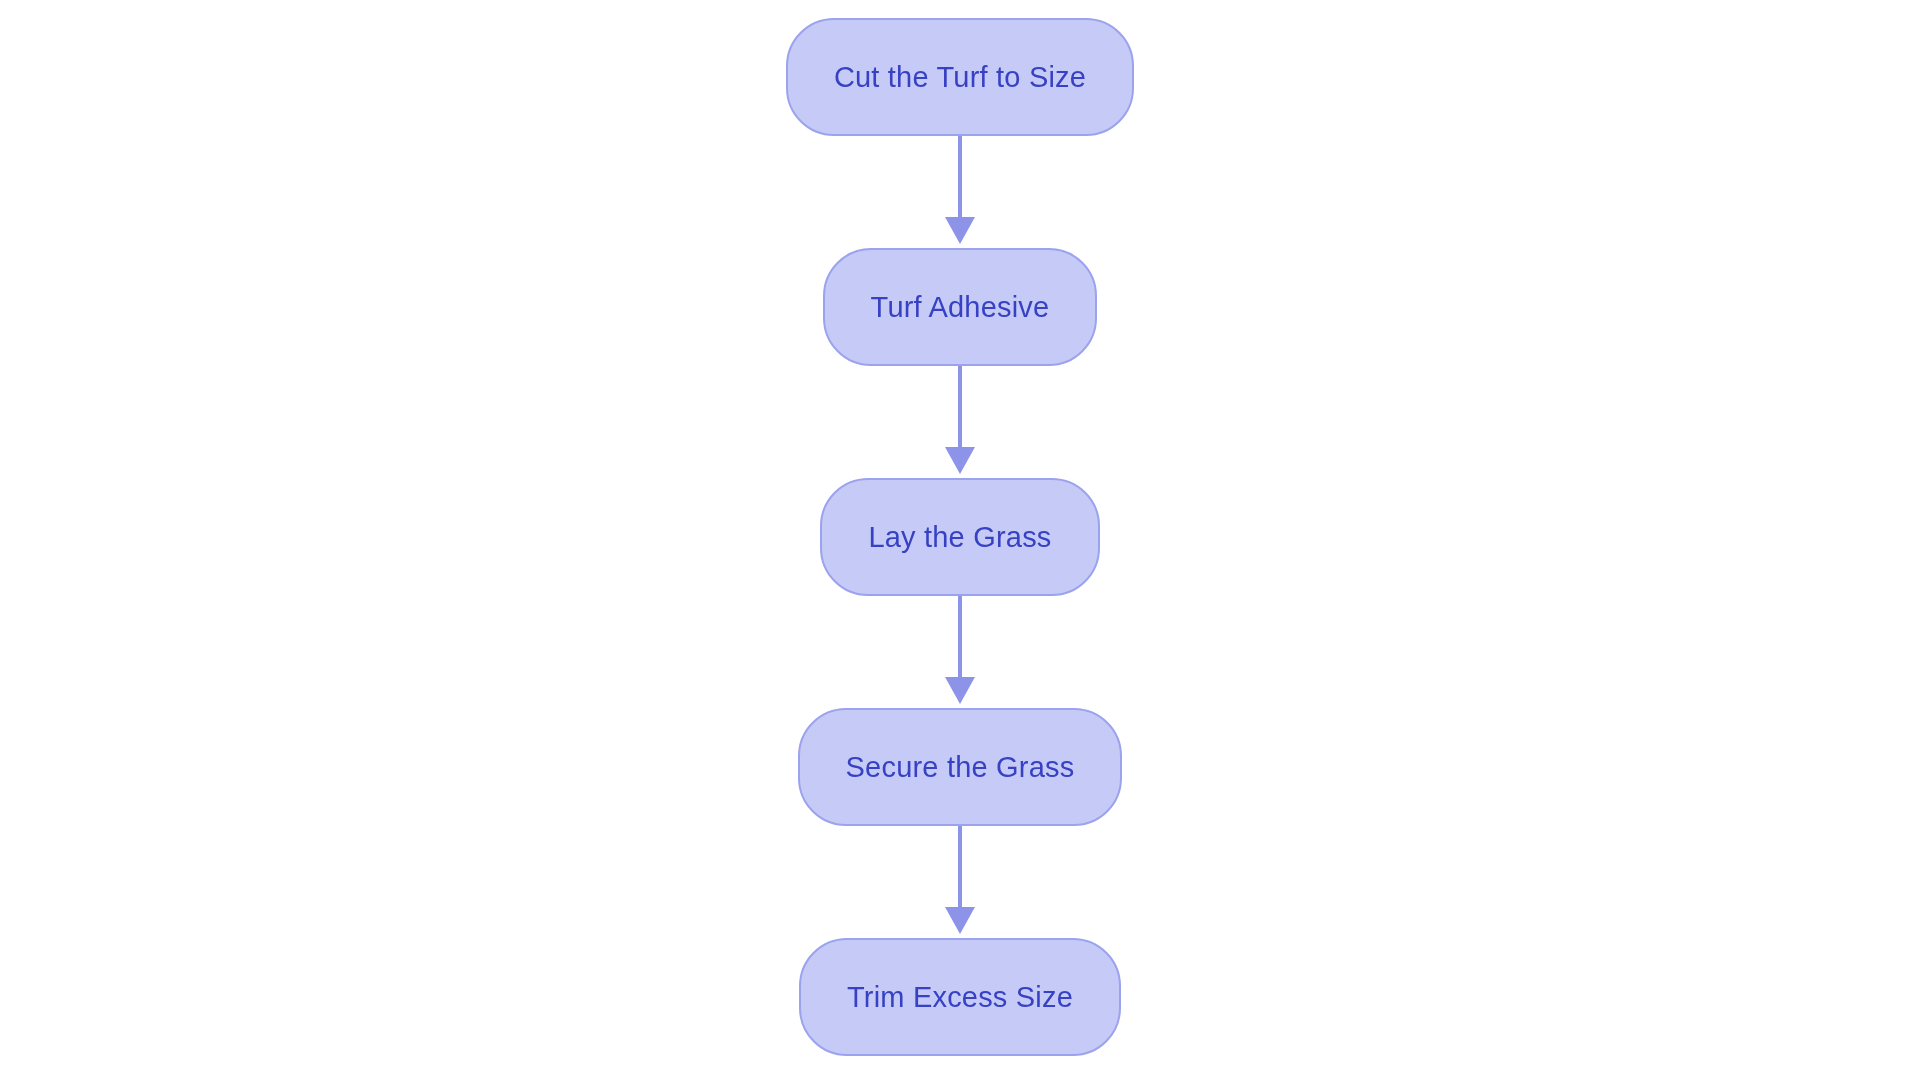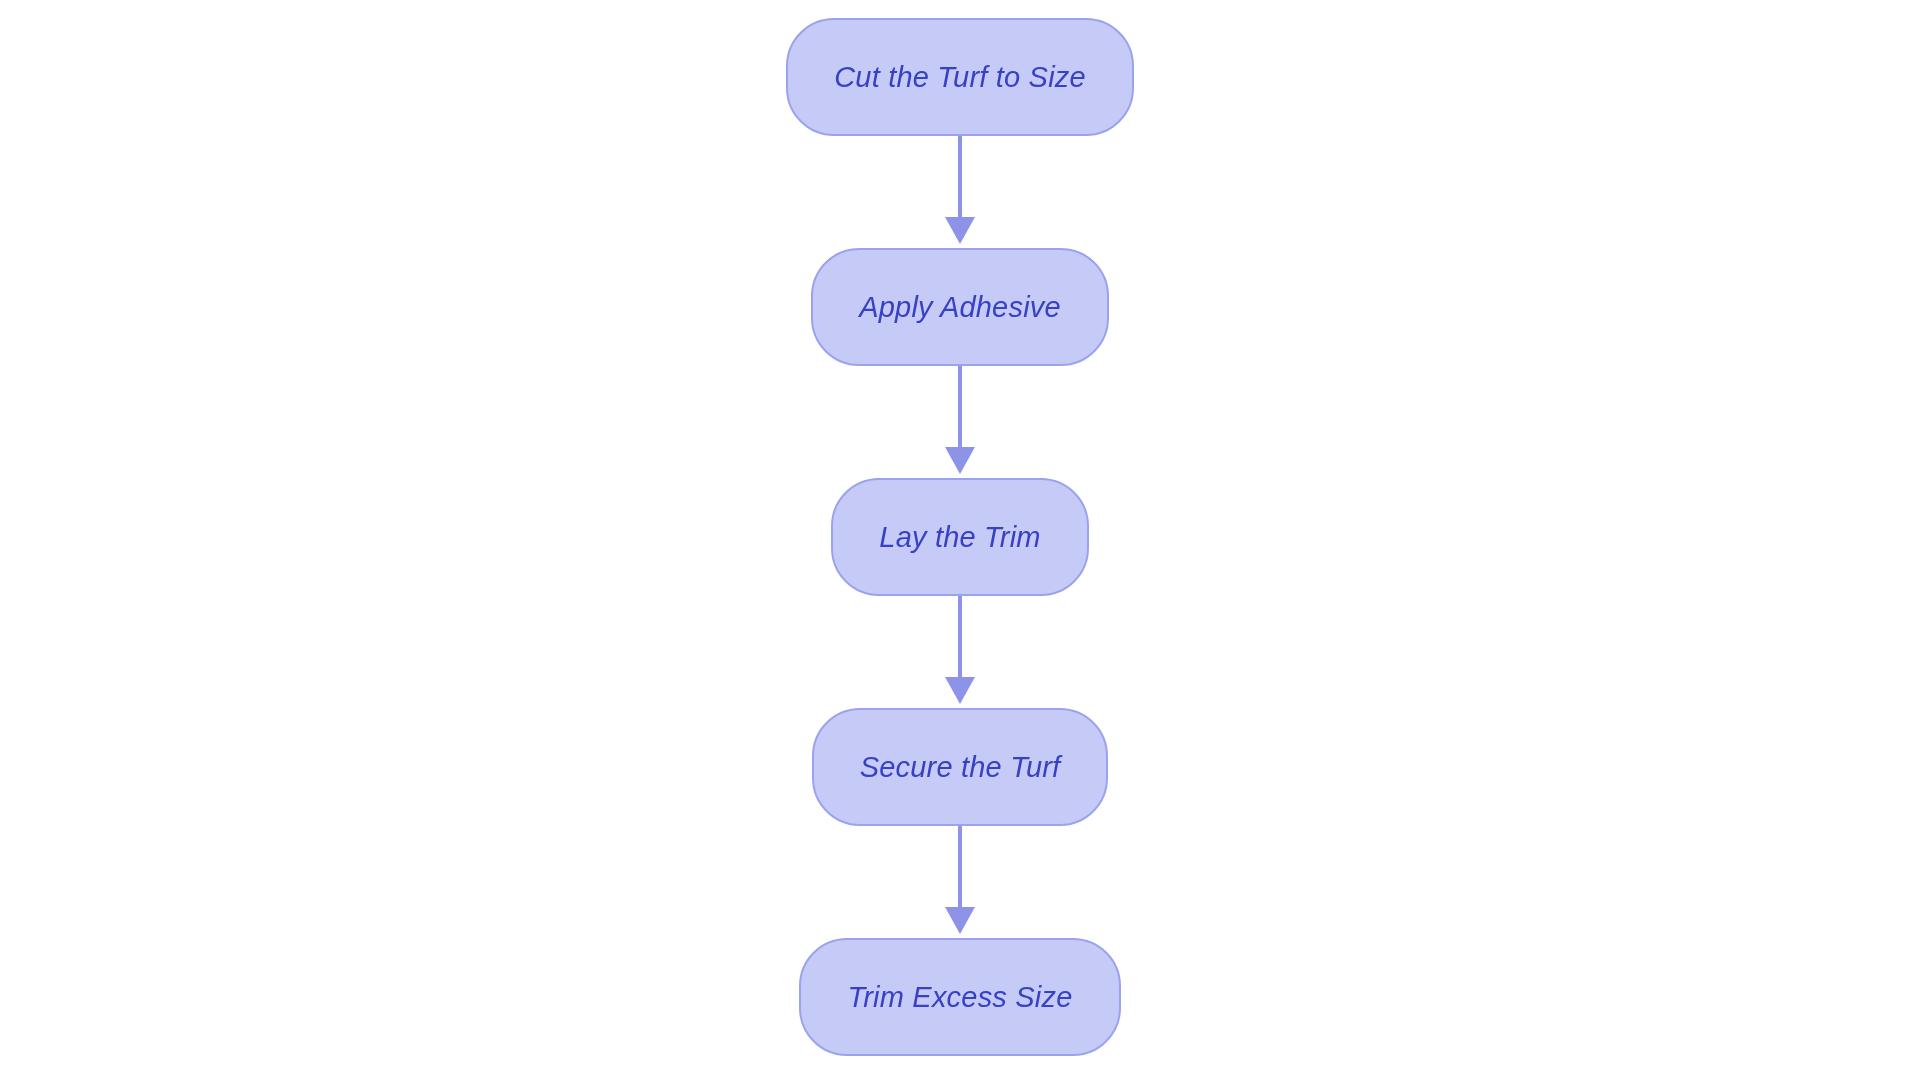--- a/index.html
+++ b/index.html
@@ -29,21 +29,20 @@
     height: 118px;
     box-sizing: border-box;
     padding: 0 46px;
     min-width: 250px;
     display: flex;
     align-items: center;
     justify-content: center;
     background: var(--node-fill, #c6caf7);
     border: 2px solid var(--node-border, #9ba2ee);
     border-radius: 48px;
-    font-style: italic;
   }
   .node-label {
     color: var(--text-color, #3741c3);
     font-size: 29px;
     font-weight: 400;
     letter-spacing: 0.2px;
     white-space: nowrap;
     text-align: center;
   }
   .arrow {
@@ -78,39 +77,39 @@
     <div class="node">
       <span class="node-label">Cut the Turf to Size</span>
     </div>
 
     <div class="arrow">
       <div class="shaft"></div>
       <div class="head"></div>
     </div>
 
     <div class="node">
-      <span class="node-label">Apply Adhesive</span>
+      <span class="node-label">Turf Adhesive</span>
     </div>
 
     <div class="arrow">
       <div class="shaft"></div>
       <div class="head"></div>
     </div>
 
     <div class="node">
-      <span class="node-label">Lay the Trim</span>
+      <span class="node-label">Lay the Grass</span>
     </div>
 
     <div class="arrow">
       <div class="shaft"></div>
       <div class="head"></div>
     </div>
 
     <div class="node">
-      <span class="node-label">Secure the Turf</span>
+      <span class="node-label">Secure the Grass</span>
     </div>
 
     <div class="arrow">
       <div class="shaft"></div>
       <div class="head"></div>
     </div>
 
     <div class="node">
       <span class="node-label">Trim Excess Size</span>
     </div>

